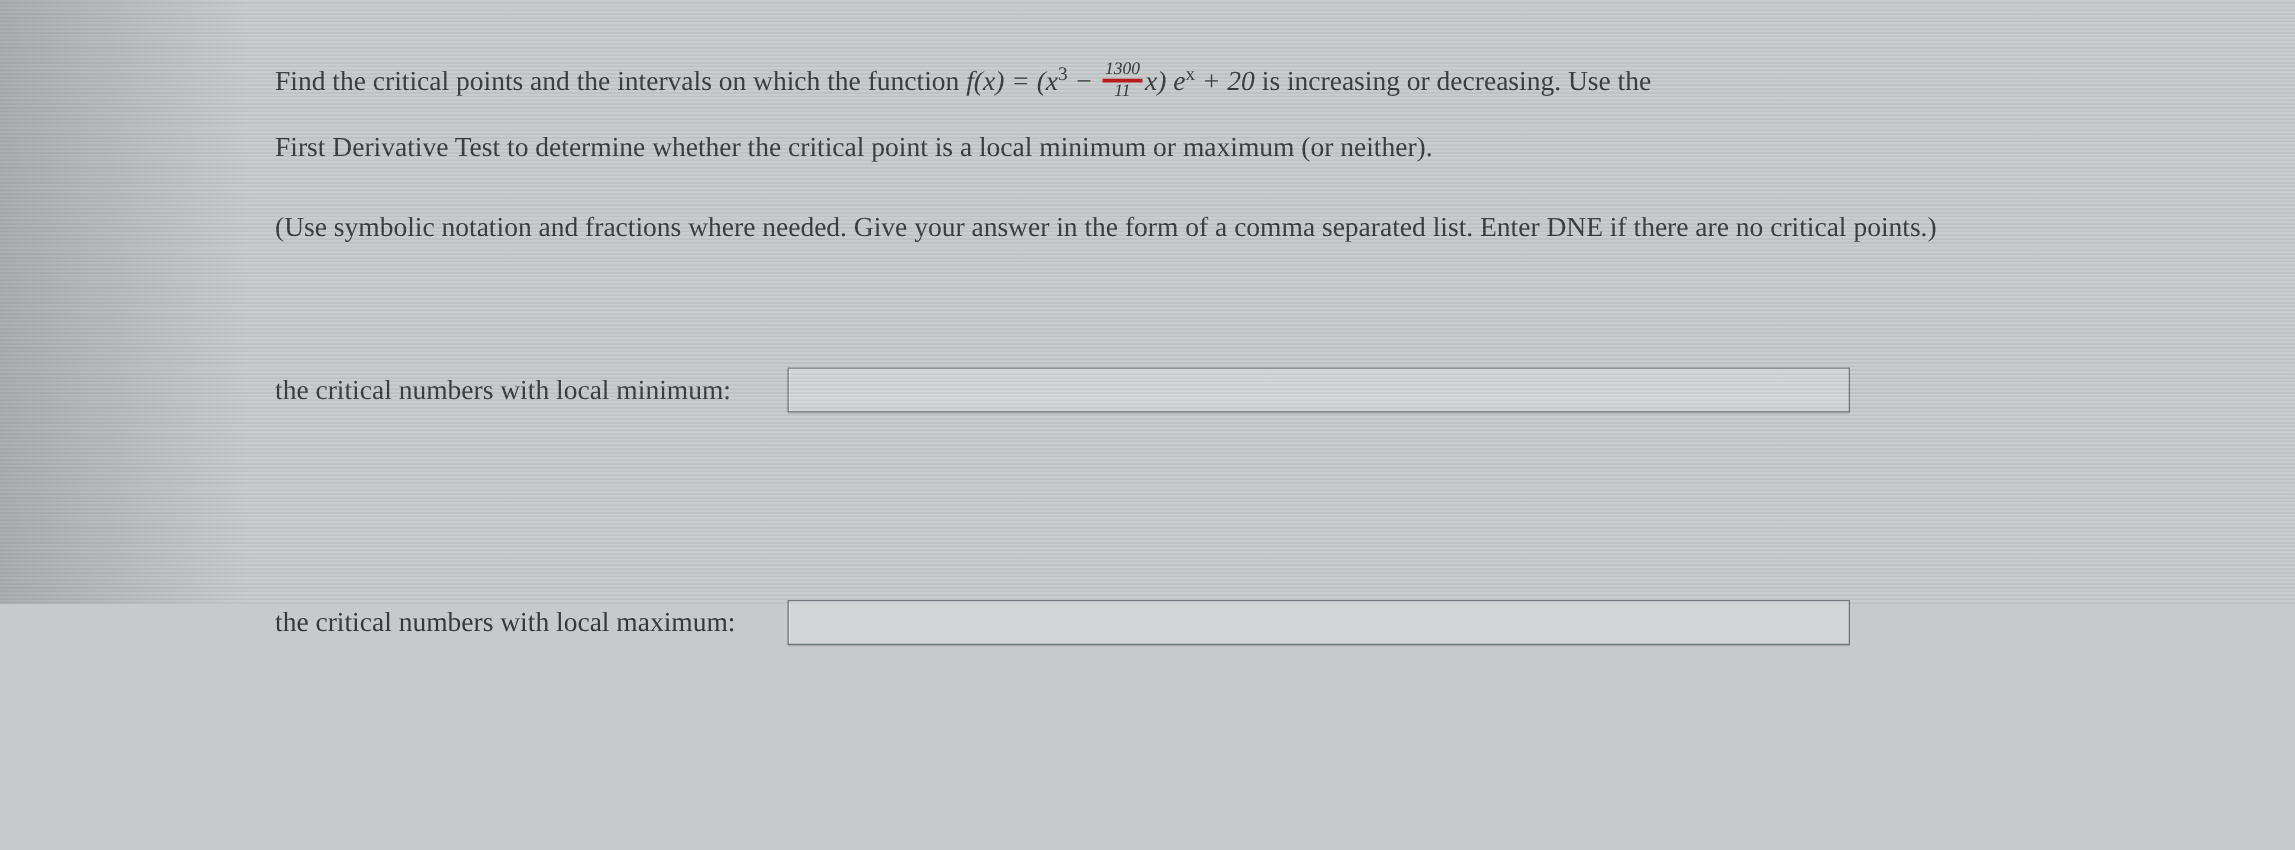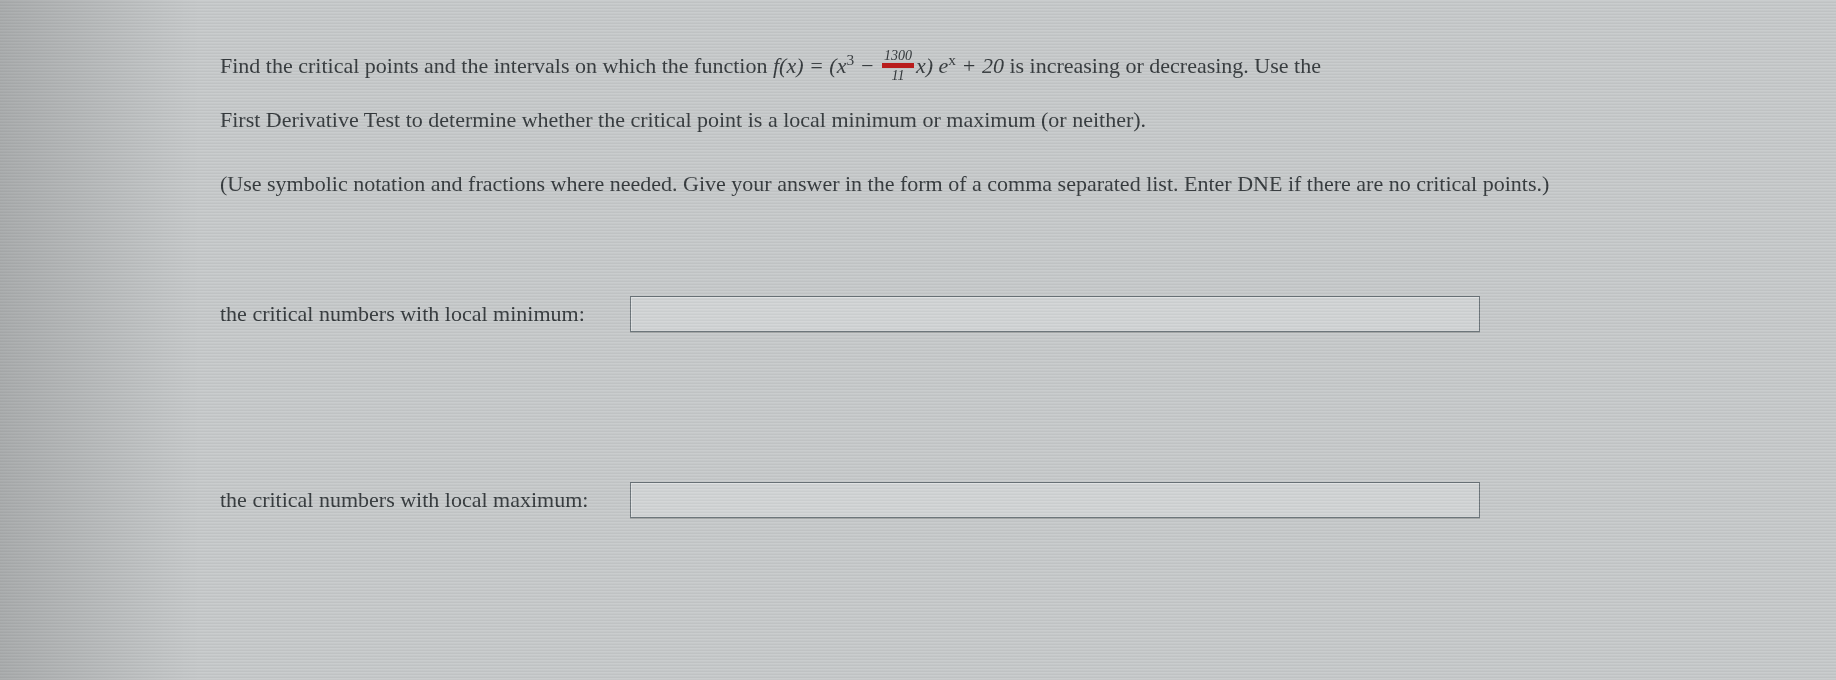--- a/index.html
+++ b/index.html
@@ -7,21 +7,21 @@
     padding: 0;
     width: 1836px;
     height: 680px;
     font-family: "Times New Roman", Georgia, serif;
     background: #c7cacb;
     overflow: hidden;
   }
   .page {
     position: relative;
     width: 1836px;
-    height: 680px;
+    height: 483px;
     box-sizing: border-box;
     padding: 48px 220px 40px 220px;
     color: #2c3336;
   }
   
   .page::before {
     content: "";
     position: absolute;
     inset: 0;
     background: repeating-linear-gradient(
@@ -57,21 +57,21 @@
     display: inline-block;
     vertical-align: middle;
     text-align: center;
     font-size: 14px;
     line-height: 1;
     margin: 0 2px;
     position: relative;
     top: -2px;
   }
   .frac .num { display: block; padding: 0 2px; }
-  .frac .den { display: block; border-top: 5px solid #b91c1c; padding: 1px 2px 0 2px; }
+  .frac .den { display: block; border-top: 3px solid #b91c1c; padding: 1px 2px 0 2px; }
 
   .field-row {
     display: flex;
     align-items: center;
     margin-top: 95px;
   }
   .field-row + .field-row {
     margin-top: 150px;
   }
   .field-label {

